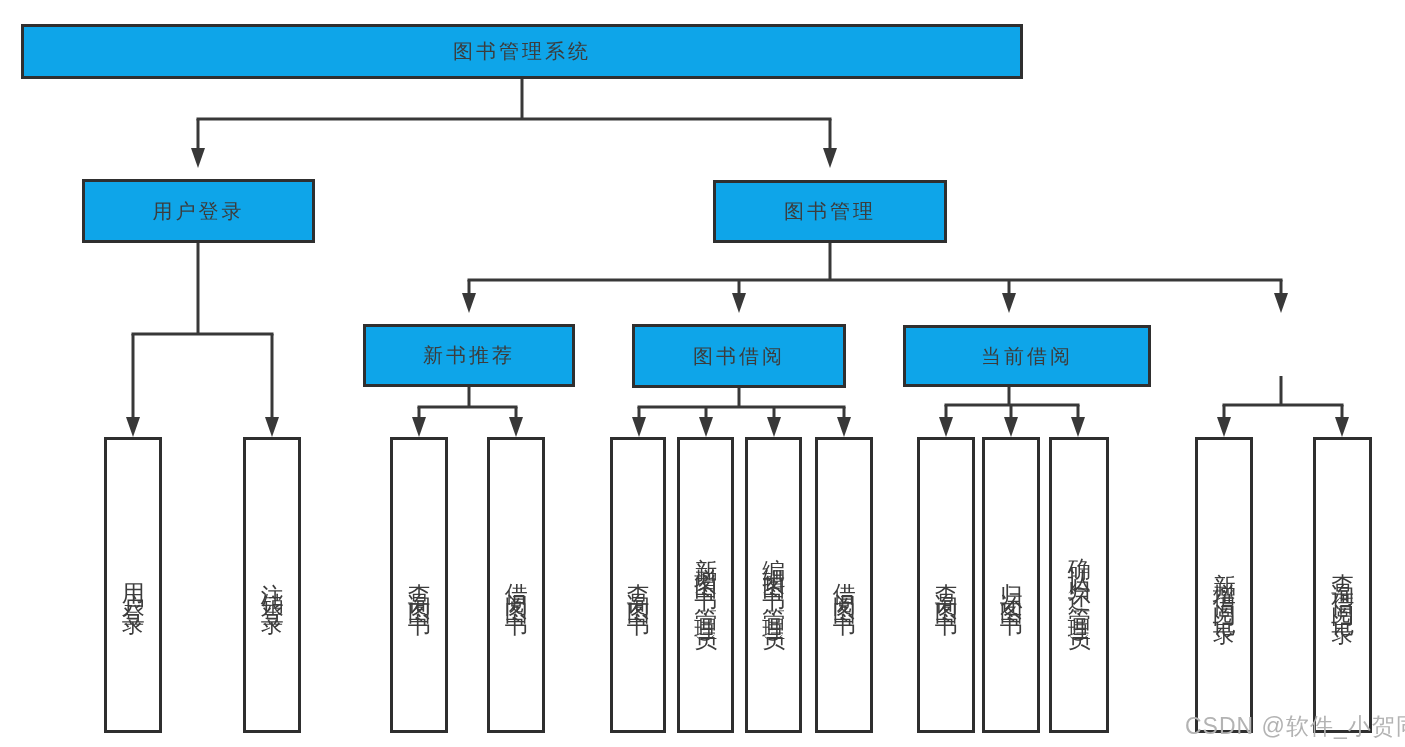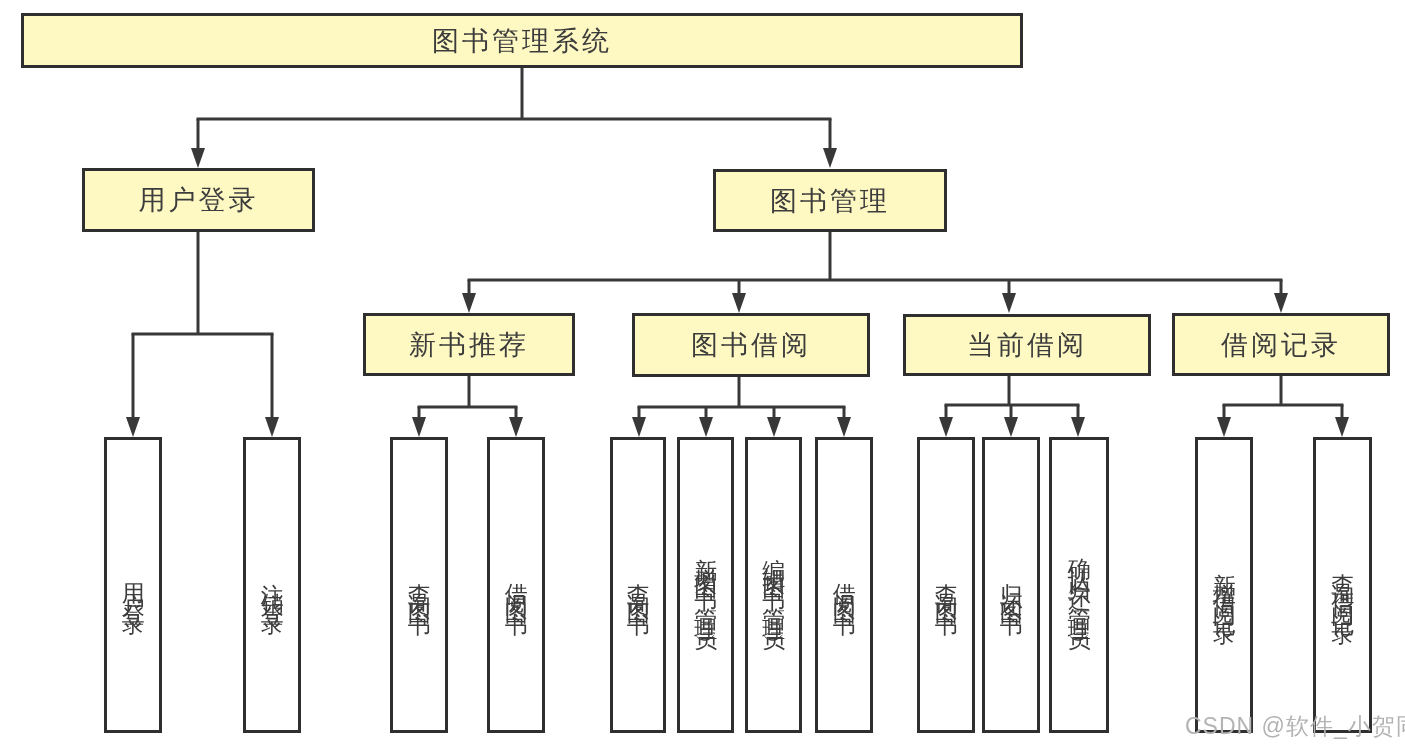--- a/index.html
+++ b/index.html
@@ -4,23 +4,23 @@
 <style>
   html,body{margin:0;padding:0;background:#ffffff;}
   body{
     width:1405px;height:747px;position:relative;overflow:hidden;
     font-family:"Liberation Sans","DejaVu Sans",sans-serif;
   }
   #diagram{position:absolute;left:0;top:0;width:1405px;height:747px;}
   #connectors{position:absolute;left:0;top:0;width:1405px;height:747px;z-index:1;}
   .hbox{
     position:absolute;box-sizing:border-box;z-index:2;
-    border:3px solid #2f2f2f;background:#fef9c3;
+    border:3px solid #2f2f2f;background:#0ea5e9;
     display:flex;align-items:center;justify-content:center;
-    font-size:27px;color:#3c3c3c;letter-spacing:3px;
+    font-size:20px;color:#3c3c3c;letter-spacing:3px;margin-top:11px;
   }
   .vbox{
     position:absolute;box-sizing:border-box;z-index:2;
     border:3px solid #2f2f2f;background:#ffffff;
     display:flex;align-items:center;justify-content:center;
     color:#3c3c3c;
   }
   .vbox > span{
     writing-mode:vertical-rl;text-orientation:mixed;
     font-size:23px;line-height:1.1;letter-spacing:10px;
@@ -91,23 +91,22 @@
       <line x1="1342" y1="405" x2="1342" y2="421" stroke="#383838" stroke-width="3"></line>
       <polygon points="1335,417 1349,417 1342,437" fill="#383838"></polygon>
     </svg>
 
   <div class="hbox" style="left:21px;top:13px;width:1002px;height:55px">图书管理系统</div>
 
   <div class="hbox" style="left:82px;top:168px;width:233px;height:64px">用户登录</div>
   <div class="hbox" style="left:713px;top:169px;width:234px;height:63px">图书管理</div>
 
   <div class="hbox" style="left:363px;top:313px;width:212px;height:63px">新书推荐</div>
-  <div class="hbox" style="left:632px;top:313px;width:238px;height:64px">图书借阅</div>
+  <div class="hbox" style="left:632px;top:313px;width:214px;height:64px">图书借阅</div>
   <div class="hbox" style="left:903px;top:314px;width:248px;height:62px">当前借阅</div>
-  <div class="hbox" style="left:1172px;top:313px;width:218px;height:63px">借阅记录</div>
 
   <div class="vbox" style="left:104px;top:437px;width:58px;height:296px">
     <span>用户登录</span>
   </div>
   <div class="vbox" style="left:243px;top:437px;width:58px;height:296px">
     <span>注销登录</span>
   </div>
 
   <div class="vbox" style="left:390px;top:437px;width:58px;height:296px">
     <span>查询图书</span>

